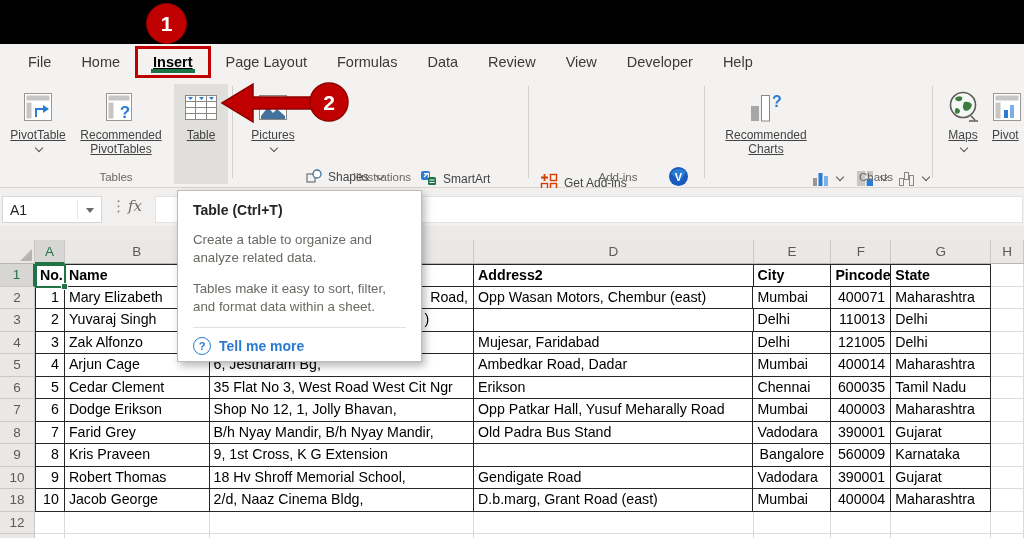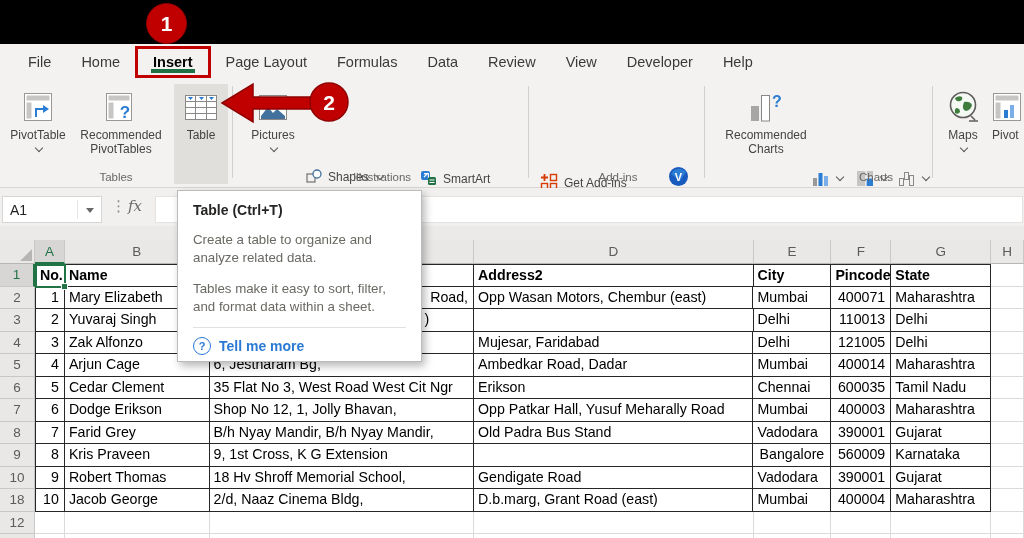--- a/index.html
+++ b/index.html
@@ -5,31 +5,31 @@
   html,body{margin:0;padding:0;background:#fff;}
   .stage{position:relative;width:1024px;height:538px;overflow:hidden;background:#f3f2f1;
          font-family:"Liberation Sans",sans-serif;}
   
   .topbar{position:absolute;top:0;left:0;width:1024px;height:44px;background:#000;}
   
   .tabs{position:absolute;top:44px;left:0;width:1024px;height:36px;background:#f3f2f1;
         display:flex;align-items:center;padding-left:13px;box-sizing:border-box;}
   .tab{position:relative;height:32px;display:flex;align-items:center;padding:0 15px;
        font-size:14.5px;color:#3b3a39;box-sizing:border-box;cursor:default;}
-  .tab.active{border:3px solid #c00000;color:#000;font-weight:bold;}
+  .tab.active{border:3px solid #c00000;color:#000;font-weight:bold;text-decoration:underline;}
   .tab .u{position:absolute;left:13px;right:13px;bottom:2px;height:4px;background:#1e7145;}
   
   .ribbon{position:absolute;top:80px;left:0;width:1024px;height:108px;background:#f3f2f1;
           border-bottom:1px solid #d8d6d4;box-sizing:border-box;}
   .vsep{position:absolute;top:6px;height:92px;width:1px;background:#d2d0ce;}
   .group-label{position:absolute;bottom:4px;font-size:11.5px;color:#696764;text-align:center;}
   .bigbtn{position:absolute;top:4px;display:flex;flex-direction:column;align-items:center;
           font-size:12px;color:#444;cursor:default;}
   .bicon{margin-top:5px;height:36px;display:flex;align-items:center;justify-content:center;}
-  .blabel{line-height:14px;text-align:center;margin-top:3px;white-space:pre-line;}
+  .blabel{line-height:14px;text-align:center;margin-top:3px;white-space:pre-line;text-decoration:underline;}
   .tablehl{background:#e1dfdc;height:100px;}
   .smbtn{position:absolute;height:26px;display:flex;align-items:center;gap:6px;font-size:12px;color:#444;}
   .chev{display:inline-block;width:5px;height:5px;border-right:1.4px solid #555;
         border-bottom:1.4px solid #555;transform:rotate(45deg);margin-left:2px;margin-top:-3px;}
   .bigbtn .chev{margin-top:3px;}
   .mini{position:absolute;width:21px;height:21px;display:flex;align-items:center;justify-content:center;}
   .chbtn{position:absolute;width:42px;height:24px;display:flex;align-items:center;gap:4px;}
   
   .frow{position:absolute;top:188px;left:0;width:1024px;height:38px;background:#f1f0ef;}
   .nbox{position:absolute;left:2px;top:8px;width:100px;height:27px;background:#fff;

